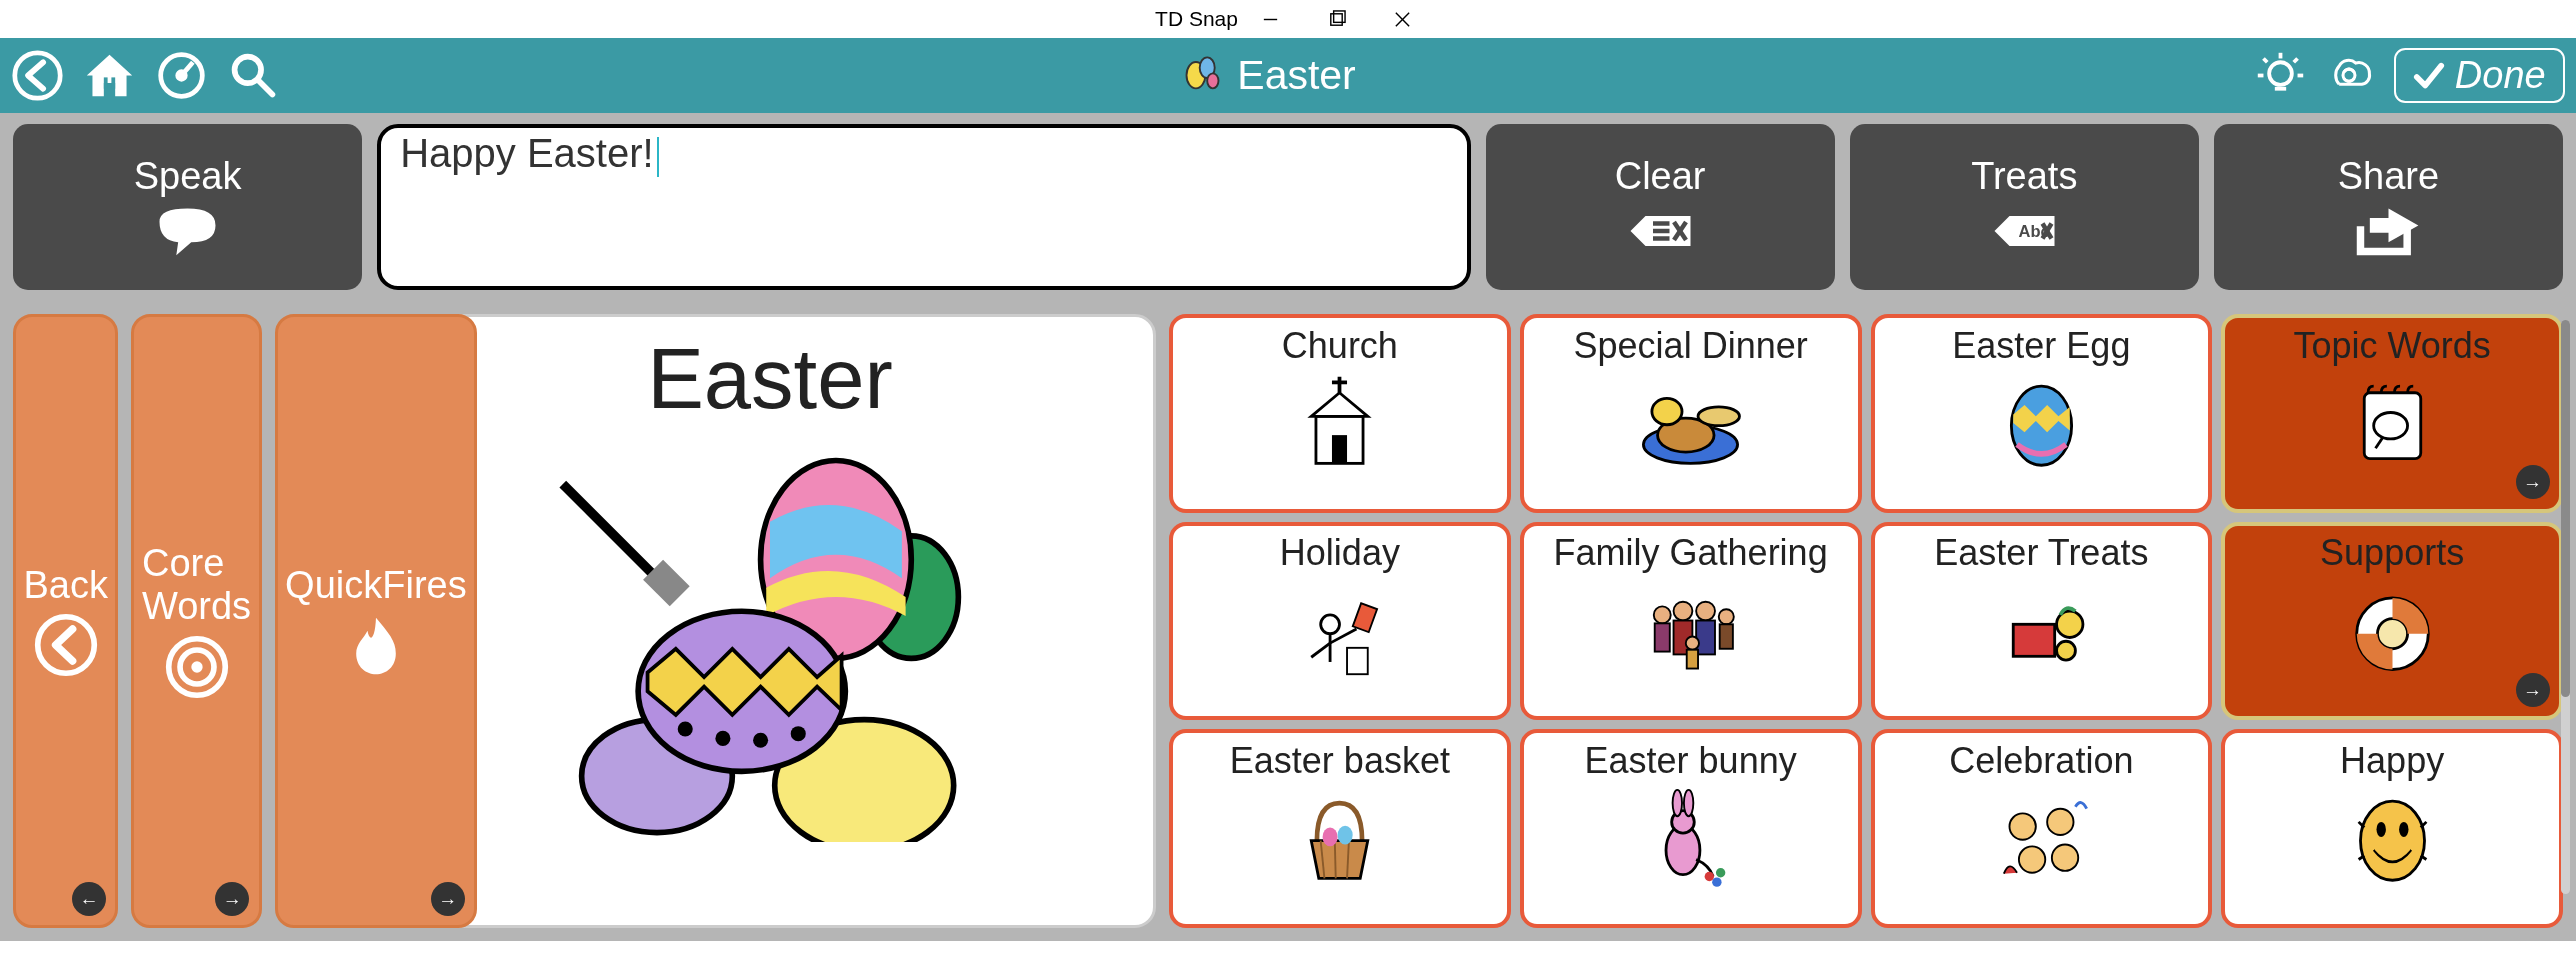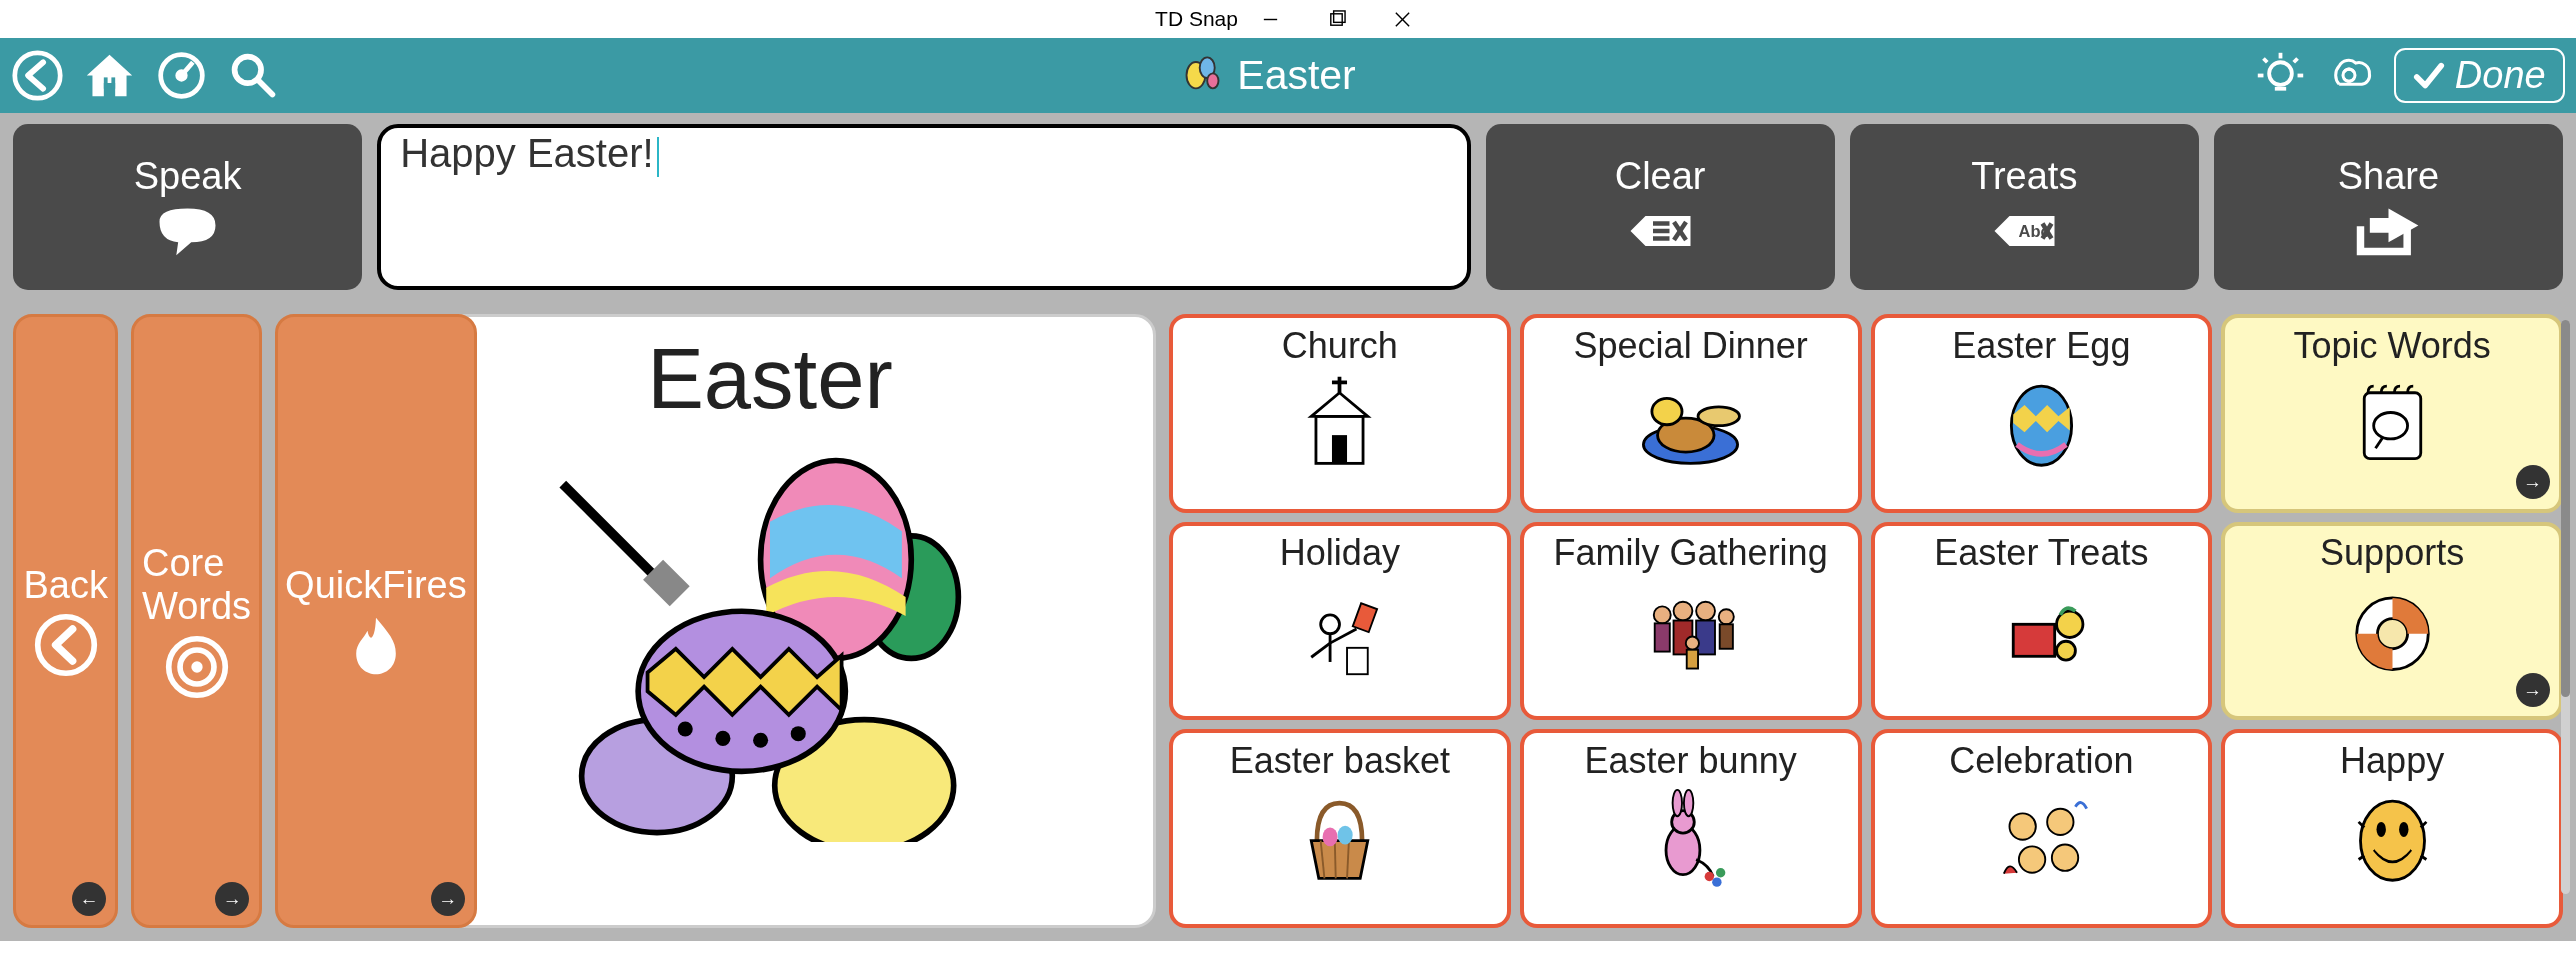--- a/index.html
+++ b/index.html
@@ -34,21 +34,21 @@
   .side-btn .mini-arrow { position:absolute; right:9.4px; bottom:9.4px; width:34px; height:34px; border-radius:50%; background:#333; display:flex; align-items:center; justify-content:center; color:#fff; font-size:19px; }
   .side-btn svg { width:66px; height:66px; margin-top:5.6px; }
 
   .content { flex:1; display:flex; gap:13px; }
   .hero { width:772px; background:#fff; border:3.8px solid #ccc; border-radius:21px; display:flex; flex-direction:column; align-items:center; padding:13px 28px; }
   .hero-title { font-size:85px; color:#222; align-self:center; margin-bottom:9.4px; }
   .hero-svg { width: 490px; height: 405px; }
 
   .grid { flex:1; display:grid; grid-template-columns: repeat(4, 1fr); grid-template-rows: repeat(3, 1fr); gap:9px; }
   .cell { border-radius:17px; background:#fff; display:flex; flex-direction:column; align-items:center; justify-content:flex-start; padding:7.5px 5.6px; font-size:36px; color:#222; position:relative; border:4.7px solid #e85a3a; }
-  .cell.yellow { background:#fef9c3; border-color:#d6c67b; }
+  .cell.yellow { background:#c2410c; border-color:#d6c67b; }
   .cell .label { text-align:center; line-height:1.1; }
   .cell .mini-arrow { position:absolute; right:9.4px; bottom:9.4px; width:34px; height:34px; border-radius:50%; background:#333; display:flex; align-items:center; justify-content:center; color:#fff; font-size:19px; }
   .cell svg, .cell .ico { width:113px; height:104px; margin-top:3.8px; }
 
   .scrollbar { position:absolute; right:5.6px; top:19px; width:9.4px; height:574px; background:#d0d0d0; border-radius:4.7px; }
   .scrollbar-thumb { width:9.4px; height:377px; background:#8a8a8a; border-radius:4.7px; }
 
 </style>
 </head>
 <body>

